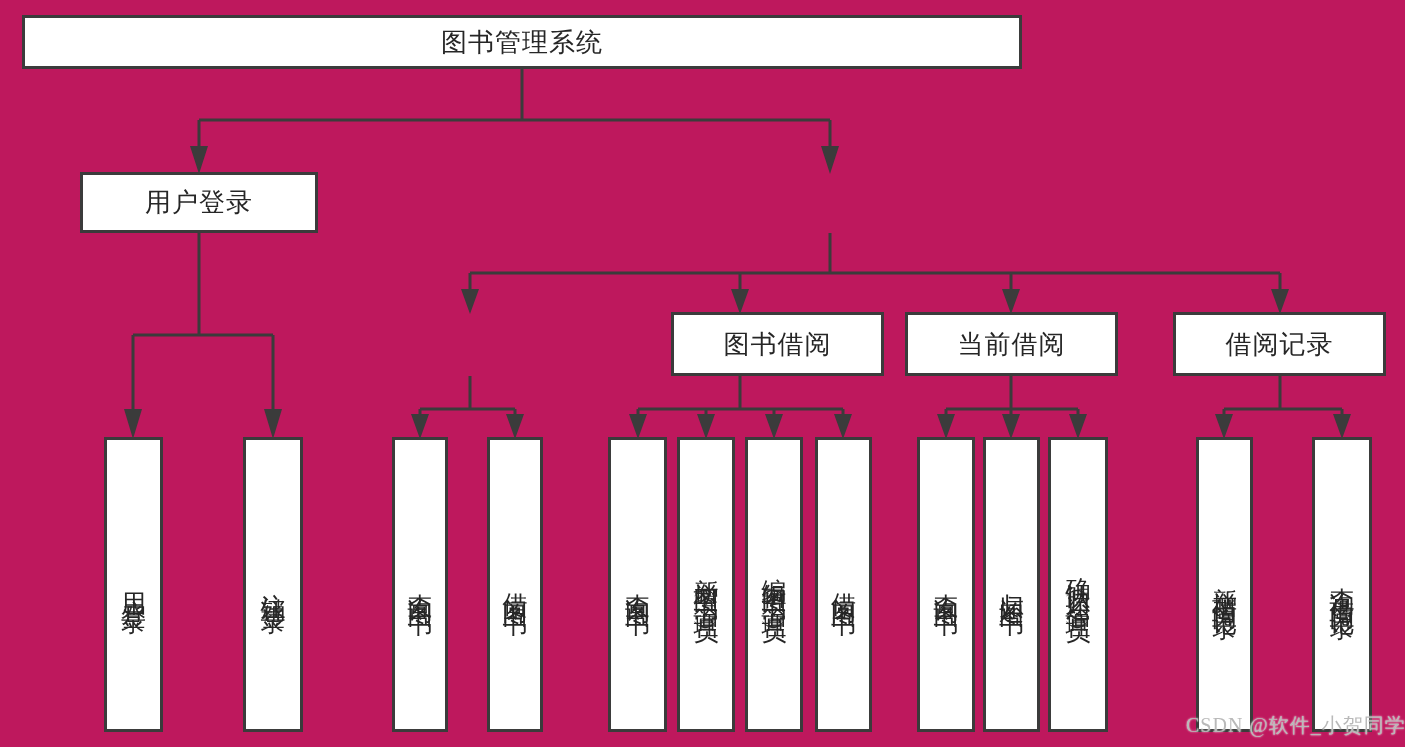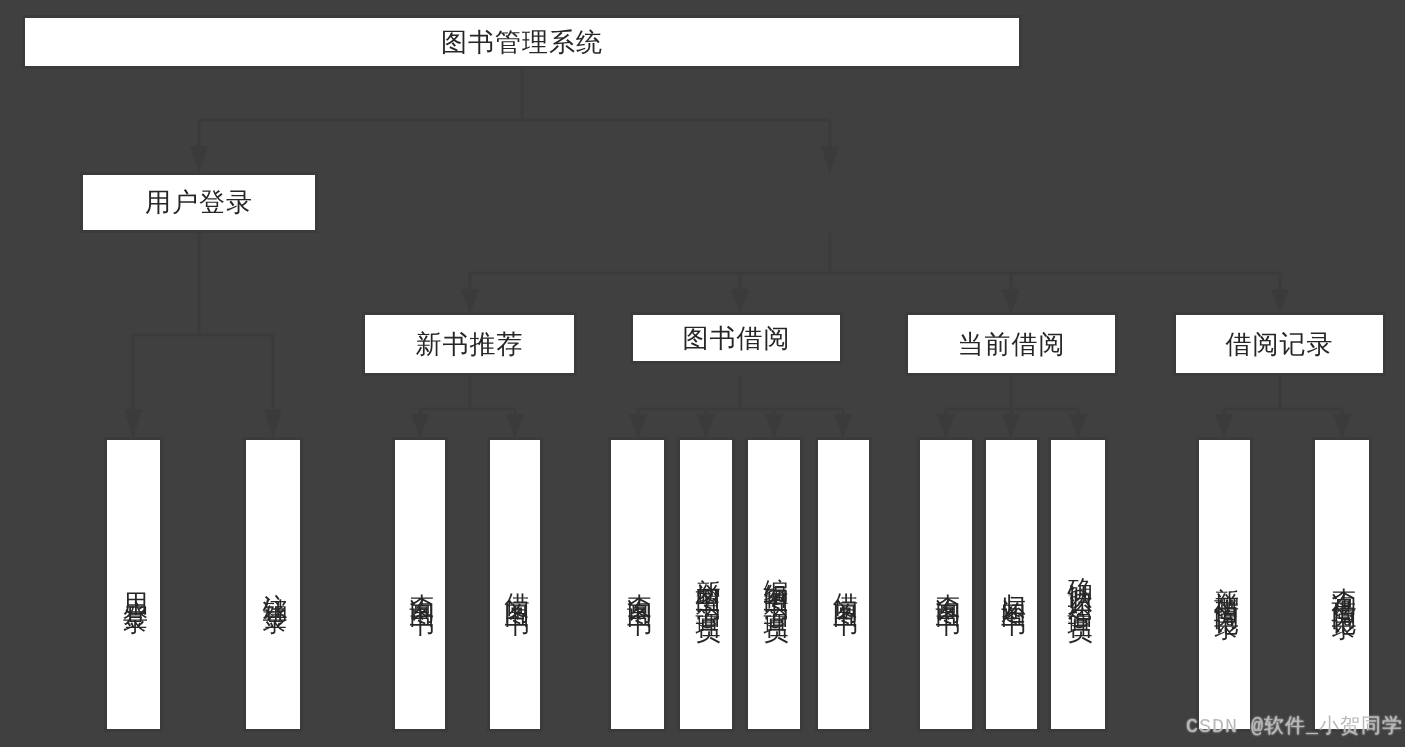--- a/index.html
+++ b/index.html
@@ -1,18 +1,18 @@
 <!DOCTYPE html>
 <html><head>
 <meta charset="utf-8">
 <style>
   html,body{margin:0;padding:0;background:#fff;}
   .stage{
-    position:relative;width:1405px;height:747px;background:#404040;
-    font-family:Liberation Mono, monospace;overflow:hidden;
+    position:relative;width:1405px;height:747px;background:#be185d;
+    font-family:Liberation Serif, serif;overflow:hidden;
   }
   .wires{position:absolute;left:0;top:0;z-index:1;}
   .box{
     position:absolute;box-sizing:border-box;background:#fff;
     border:3px solid #3b3b3b;color:#262626;z-index:2;
     display:flex;align-items:center;justify-content:center;
   }
   .hbox{font-size:26px;letter-spacing:1px;white-space:nowrap;}
   .vbox .vlabel{
     writing-mode:vertical-lr;text-orientation:mixed;
@@ -52,22 +52,21 @@
       M765 414H783L774 439Z M834 414H852L843 439Z
       M937 414H955L946 439Z M1002 414H1020L1011 439Z
       M1069 414H1087L1078 439Z M1215 414H1233L1224 439Z
       M1333 414H1351L1342 439Z"></path>
   </svg>
 
   <div class="box hbox" style="left:22px;top:15px;width:1000px;height:54px">图书管理系统</div>
 
   <div class="box hbox" style="left:80px;top:172px;width:238px;height:61px">用户登录</div>
 
-  <div class="box hbox" style="left:362px;top:312px;width:215px;height:64px">新书推荐</div>
-  <div class="box hbox" style="left:630px;top:312px;width:213px;height:52px">图书借阅</div>
+  <div class="box hbox" style="left:671px;top:312px;width:213px;height:64px">图书借阅</div>
   <div class="box hbox" style="left:1173px;top:312px;width:213px;height:64px">借阅记录</div>
   <div class="box hbox" style="left:905px;top:312px;width:213px;height:64px">当前借阅</div>
 
   <div class="box vbox" style="left:104px;top:437px;width:59px;height:295px">
     <span class="vlabel">用户登录</span>
   </div>
   <div class="box vbox" style="left:243px;top:437px;width:60px;height:295px">
     <span class="vlabel">注销登录</span>
   </div>
 

